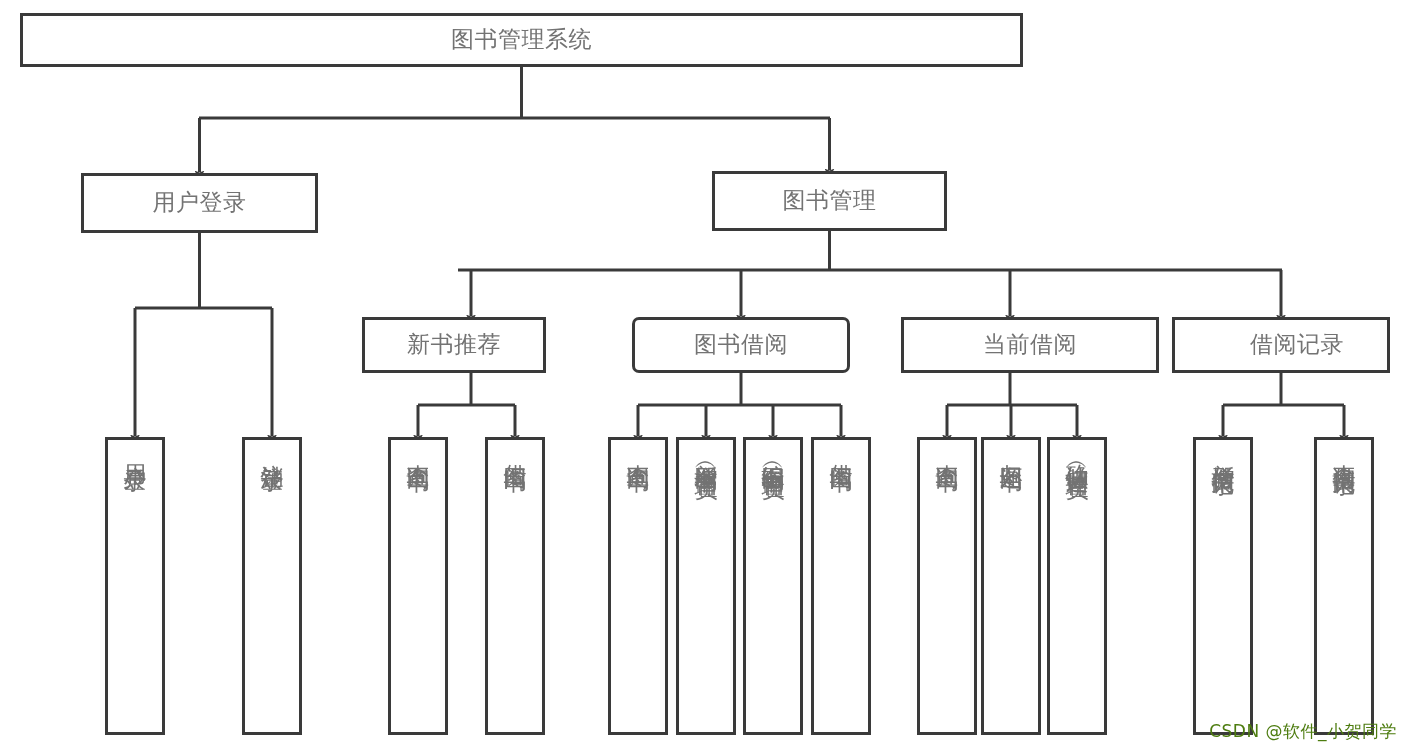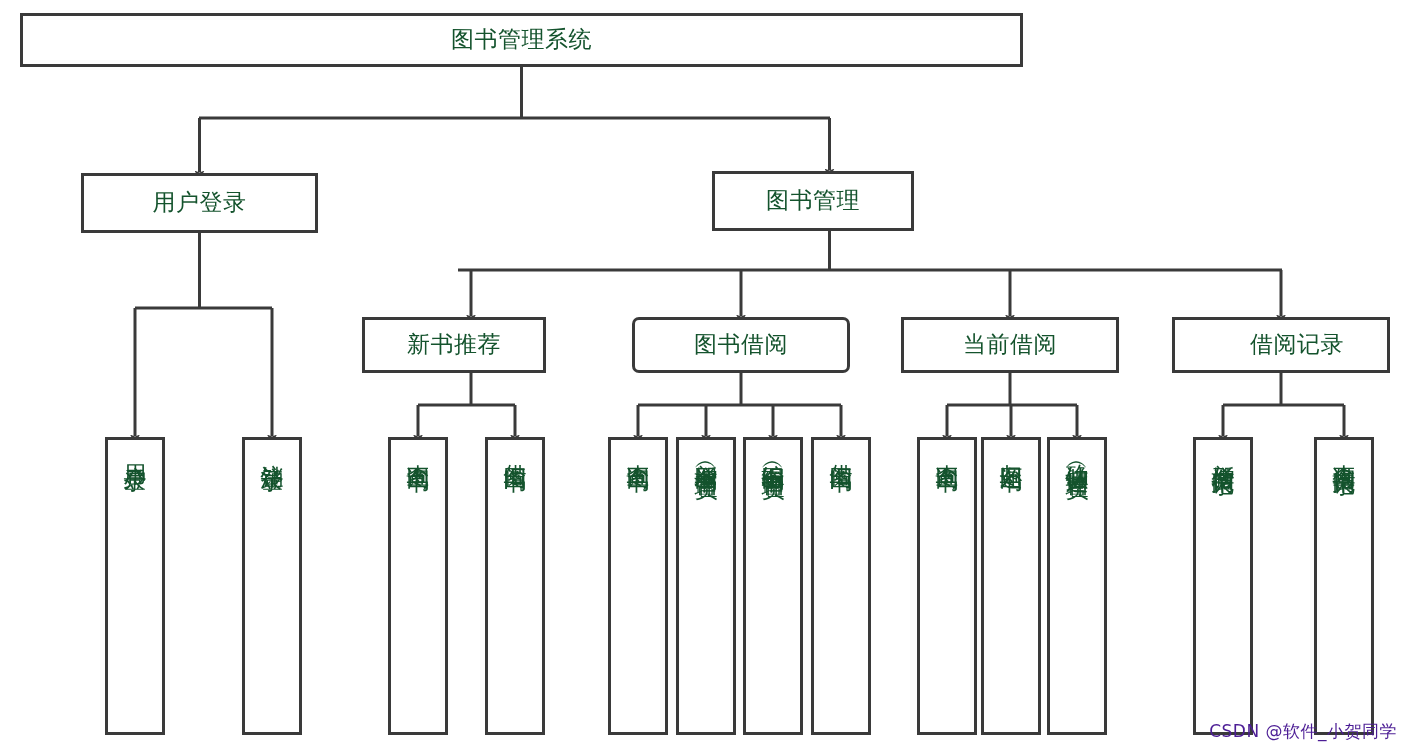--- a/index.html
+++ b/index.html
@@ -27,21 +27,21 @@
     height: 747px;
   }
   .node {
     position: absolute;
     box-sizing: border-box;
     border: 3px solid #3a3a3a;
     background: #ffffff;
     display: flex;
     align-items: center;
     justify-content: center;
-    color: #14532d;
+    color: #737373;
   }
   .node .label {
     display: block;
     text-align: center;
     line-height: 1.18;
     letter-spacing: 0.5px;
   }
   .node.horiz .label {
     font-size: 23px;
     writing-mode: horizontal-tb;
@@ -56,21 +56,21 @@
     font-size: 23px;
     letter-spacing: 2px;
     line-height: 1.0;
     max-height: 286px;
   }
   #watermark {
     position: absolute;
     right: 8px;
     bottom: 4px;
     font-size: 17px;
-    color: #4c1d95;
+    color: #4d7c0f;
     letter-spacing: 0.5px;
     white-space: nowrap;
     pointer-events: none;
   }
 </style>
 </head>
 <body>
 
 <div id="diagram-root">
 
@@ -118,33 +118,33 @@
   </svg>
 
   <div class="node horiz" style="left: 20px; top: 13px; width: 1003px; height: 54px;">
     <span class="label">图书管理系统</span>
   </div>
 
   <div class="node horiz" style="left: 81px; top: 173px; width: 237px; height: 60px;">
     <span class="label">用户登录</span>
   </div>
 
-  <div class="node horiz" style="left: 712px; top: 171px; width: 202px; height: 60px;">
+  <div class="node horiz" style="left: 712px; top: 171px; width: 235px; height: 60px;">
     <span class="label">图书管理</span>
   </div>
 
   <div class="node horiz" style="left: 362px; top: 317px; width: 184px; height: 56px;">
     <span class="label">新书推荐</span>
   </div>
 
   <div class="node horiz" style="left: 632px; top: 317px; width: 218px; height: 56px; border-radius: 7px;">
     <span class="label">图书借阅</span>
   </div>
 
-  <div class="node horiz" style="left: 901px; top: 317px; width: 218px; height: 56px;">
+  <div class="node horiz" style="left: 901px; top: 317px; width: 258px; height: 56px;">
     <span class="label">当前借阅</span>
   </div>
 
   <div class="node horiz" style="left: 1172px; top: 317px; width: 218px; height: 56px; padding-left: 32px;">
     <span class="label">借阅记录</span>
   </div>
 
   <div class="node vert" style="left: 105px; top: 437px; width: 60px; height: 298px;">
     <span class="label">用户登录</span>
   </div>

